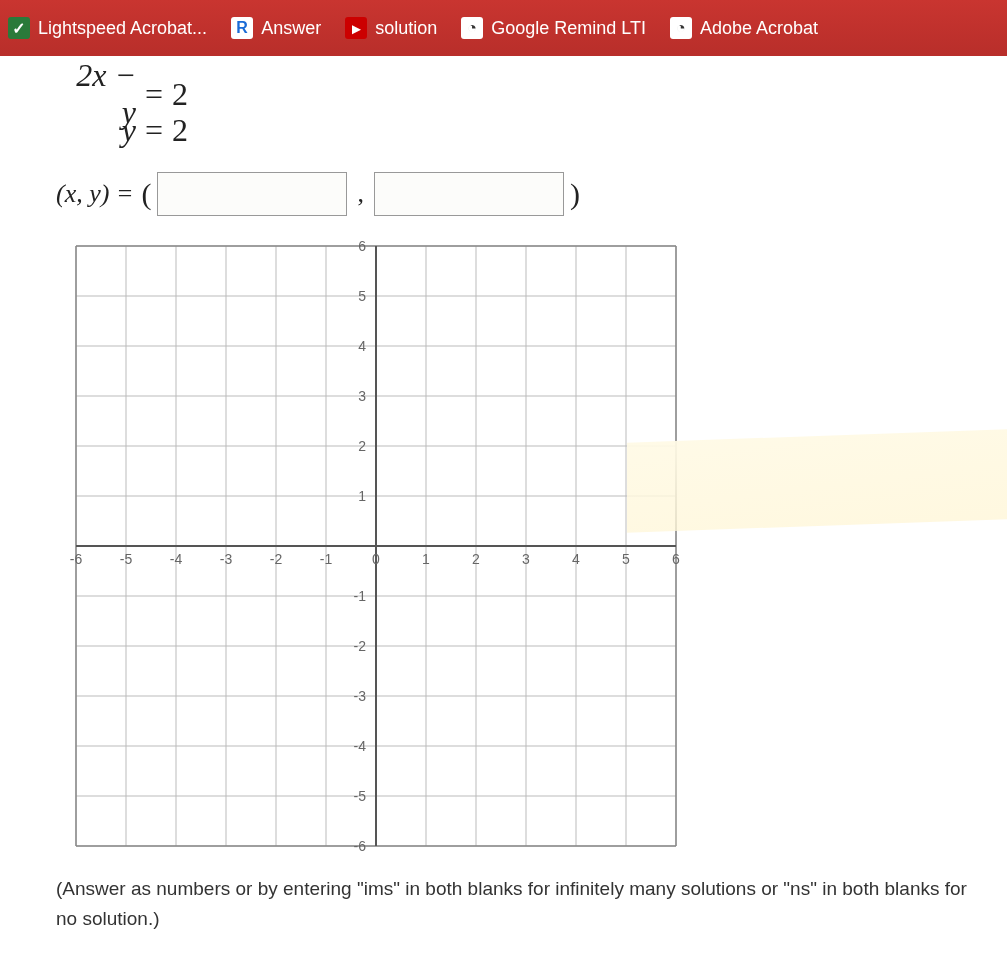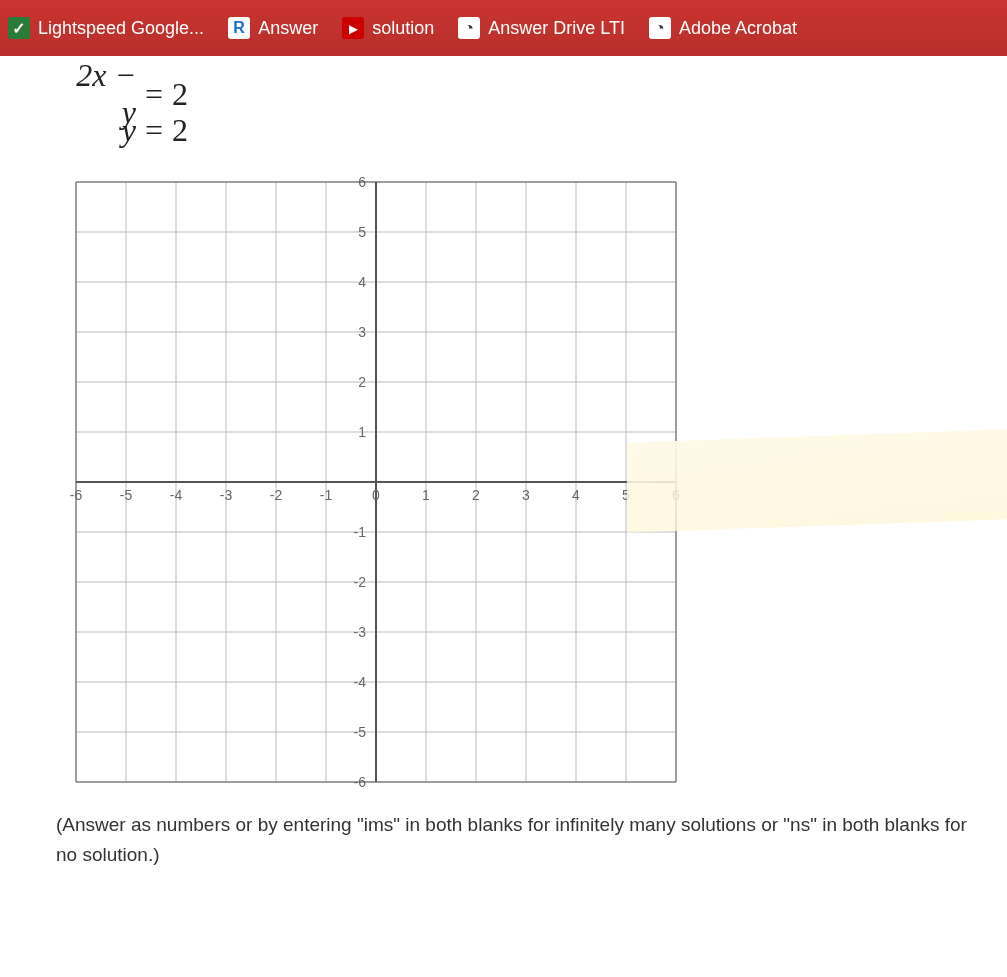--- a/index.html
+++ b/index.html
@@ -104,33 +104,33 @@
       background: linear-gradient(90deg, rgba(255,255,255,0.9), rgba(255,255,255,0));
       pointer-events: none;
     }
   </style>
 </head>
 <body>
 
 <div class="toolbar" id="toolbar">
     <div class="bookmark">
       <span class="bm-icon" style="background: rgb(42, 122, 58); color: rgb(255, 255, 255);">✓</span>
-      <span>Lightspeed Google...</span>
+      <span>Lightspeed Acrobat...</span>
     </div>
     <div class="bookmark">
       <span class="bm-icon" style="background: rgb(255, 255, 255); color: rgb(26, 107, 214);">R</span>
       <span>Answer</span>
     </div>
     <div class="bookmark">
       <span class="bm-icon" style="background: rgb(204, 0, 0); color: rgb(255, 255, 255);">▸</span>
       <span>solution</span>
     </div>
     <div class="bookmark">
       <span class="bm-icon" style="background: rgb(255, 255, 255); color: rgb(51, 51, 51);">◔</span>
-      <span>Answer Drive LTI</span>
+      <span>Google Remind LTI</span>
     </div>
     <div class="bookmark">
       <span class="bm-icon" style="background: rgb(255, 255, 255); color: rgb(51, 51, 51);">◔</span>
       <span>Adobe Acrobat</span>
     </div>
   </div>
 
 <div class="content">
 
   <div class="equations">
@@ -139,20 +139,28 @@
       <span class="eq-eq">=</span>
       <span class="eq-rhs">2</span>
     </div>
     <div class="eq-row">
       <span class="eq-lhs">y</span>
       <span class="eq-eq">=</span>
       <span class="eq-rhs">2</span>
     </div>
   </div>
 
+  <div class="answer-row">
+    <span class="label">(x, y) =</span>
+    <span class="paren">(</span>
+    <input class="input-box" value="" style="">
+    <span class="comma">,</span>
+    <input class="input-box" value="" style="">
+    <span class="paren">)</span>
+  </div>
 
   <div class="graph-wrap">
     <svg id="grid-svg" width="620" height="620" viewBox="0 0 620 620">
         <line x1="10" y1="610" x2="10" y2="10" stroke="#bbb" stroke-width="1"></line>
         <line x1="60" y1="610" x2="60" y2="10" stroke="#bbb" stroke-width="1"></line>
         <line x1="110" y1="610" x2="110" y2="10" stroke="#bbb" stroke-width="1"></line>
         <line x1="160" y1="610" x2="160" y2="10" stroke="#bbb" stroke-width="1"></line>
         <line x1="210" y1="610" x2="210" y2="10" stroke="#bbb" stroke-width="1"></line>
         <line x1="260" y1="610" x2="260" y2="10" stroke="#bbb" stroke-width="1"></line>
         <line x1="310" y1="610" x2="310" y2="10" stroke="#bbb" stroke-width="1"></line>

